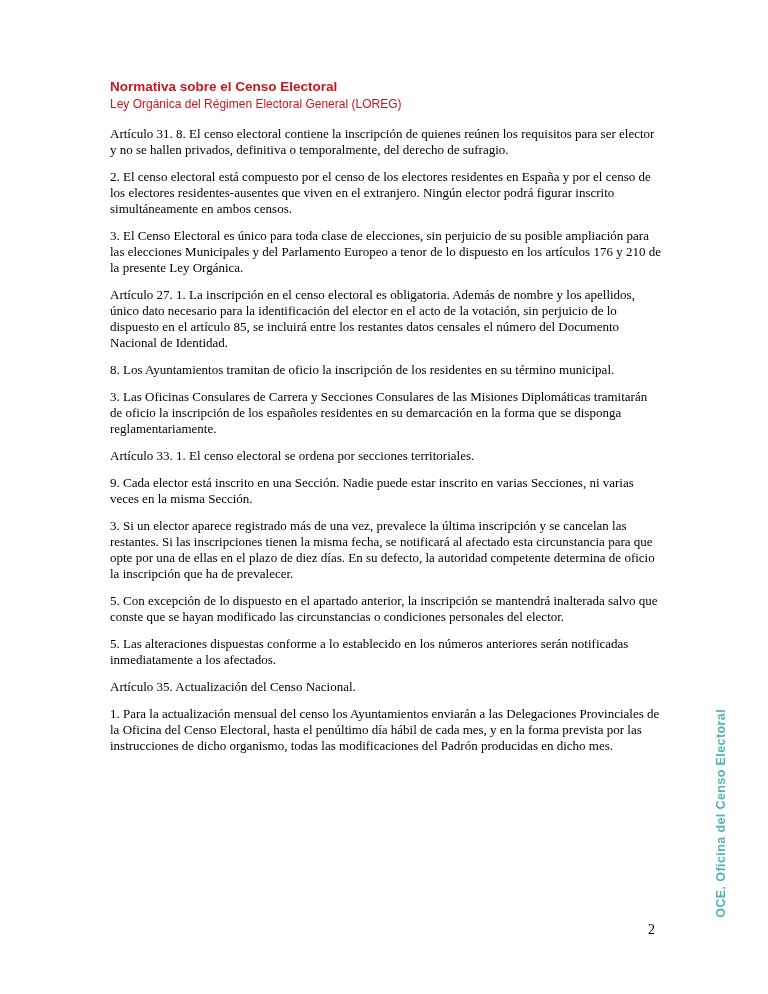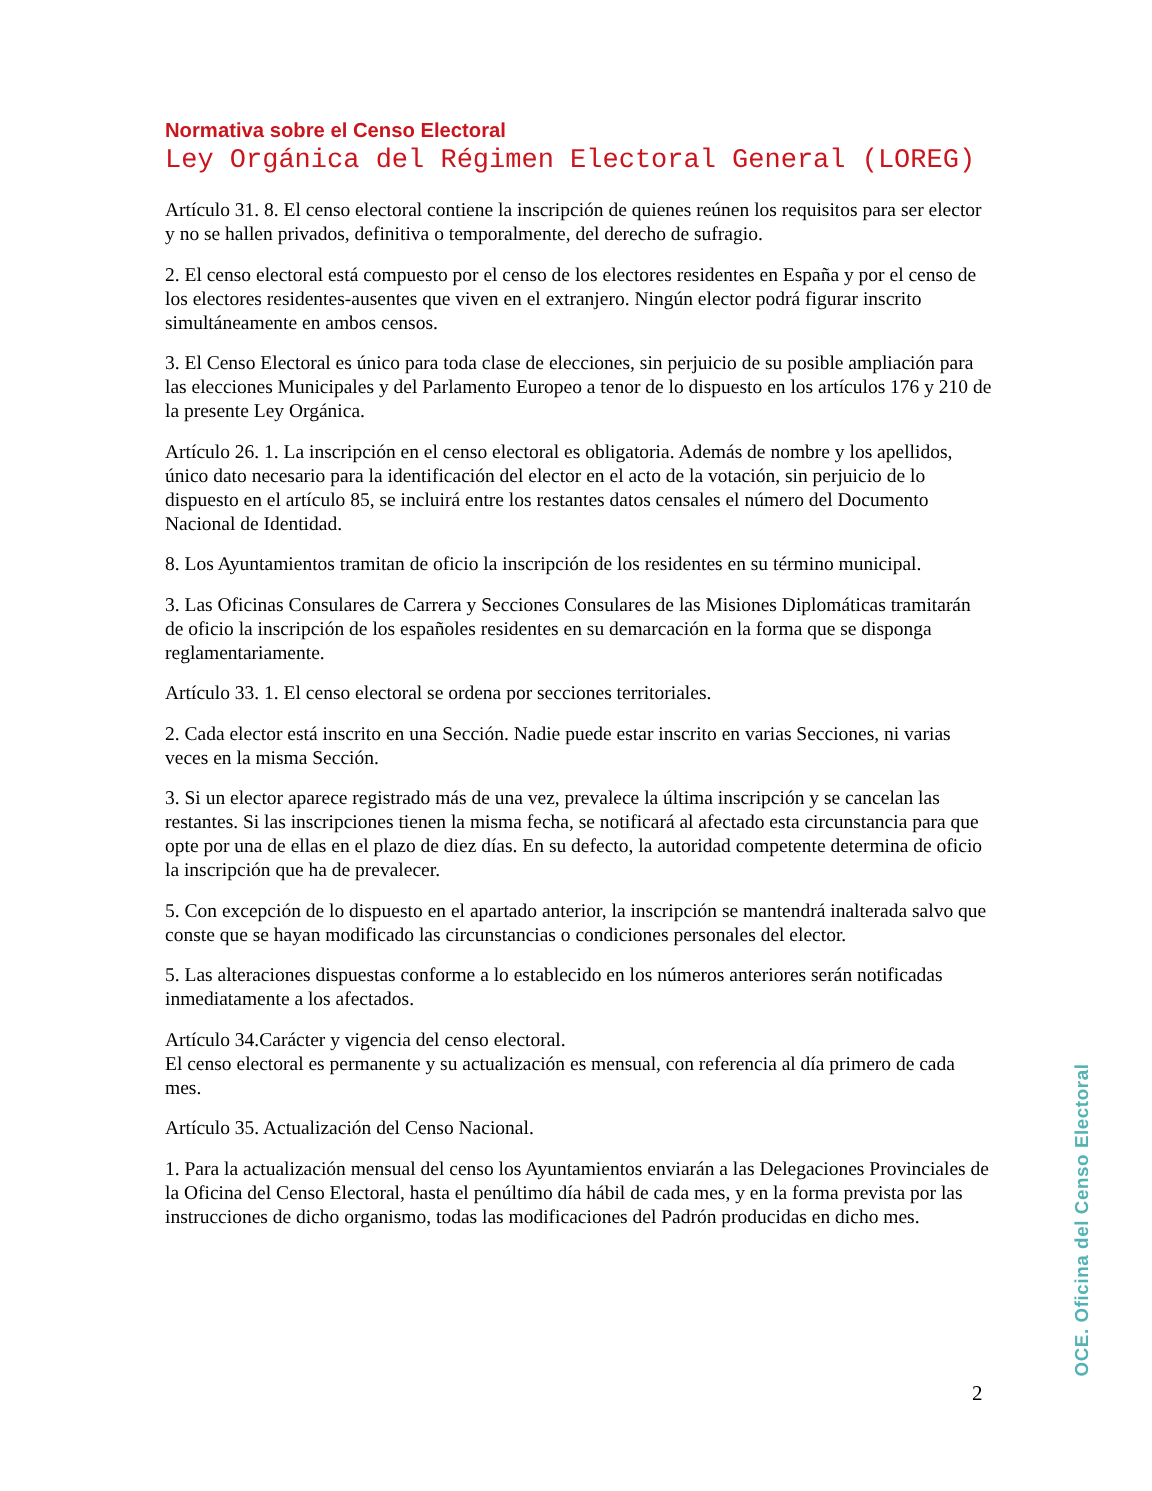--- a/index.html
+++ b/index.html
@@ -28,22 +28,22 @@
   }
   .doc-title {
     margin: 0;
     font-family: "Liberation Sans", sans-serif;
     font-size: 13.5px;
     font-weight: bold;
     color: var(--heading-red, #c9161d);
   }
   .doc-subtitle {
     margin: 3px 0 15px 0;
-    font-family: Liberation Mono, monospace;
-    font-size: 18px;
+    font-family: Liberation Sans, sans-serif;
+    font-size: 12px;
     font-weight: normal;
     color: var(--heading-red, #c9161d);
   }
   .para {
     margin: 11px 0 0 0;
     font-size: 13px;
     line-height: 16px;
     white-space: pre-wrap;
     text-align: left;
   }
@@ -83,38 +83,36 @@
       <h1 class="doc-title">Normativa sobre el Censo Electoral</h1>
       <h2 class="doc-subtitle">Ley Orgánica del Régimen Electoral General (LOREG)</h2>
     </div>
 
     <p class="para"><strong class="lead">Artículo 31</strong><span>. 8. El censo electoral contiene la inscripción de quienes reúnen los requisitos para ser elector y no se hallen privados, definitiva o temporalmente, del derecho de sufragio.</span></p>
 
     <p class="para"><strong class="lead"></strong><span>2. El censo electoral está compuesto por el censo de los electores residentes en España y por el censo de los electores residentes-ausentes que viven en el extranjero. Ningún elector podrá figurar inscrito simultáneamente en ambos censos.</span></p>
 
     <p class="para"><strong class="lead"></strong><span>3. El Censo Electoral es único para toda clase de elecciones, sin perjuicio de su posible ampliación para las elecciones Municipales y del Parlamento Europeo a tenor de lo dispuesto en los artículos 176 y 210 de la presente Ley Orgánica.</span></p>
 
-    <p class="para"><strong class="lead">Artículo 26</strong><span>. 1. La inscripción en el censo electoral es obligatoria. Además de nombre y los apellidos, único dato necesario para la identificación del elector en el acto de la votación, sin perjuicio de lo dispuesto en el artículo 85, se incluirá entre los restantes datos censales el número del Documento Nacional de Identidad.</span></p>
+    <p class="para"><strong class="lead">Artículo 27</strong><span>. 1. La inscripción en el censo electoral es obligatoria. Además de nombre y los apellidos, único dato necesario para la identificación del elector en el acto de la votación, sin perjuicio de lo dispuesto en el artículo 85, se incluirá entre los restantes datos censales el número del Documento Nacional de Identidad.</span></p>
 
     <p class="para"><strong class="lead"></strong><span>8. Los Ayuntamientos tramitan de oficio la inscripción de los residentes en su término municipal.</span></p>
 
     <p class="para"><strong class="lead"></strong><span>3. Las Oficinas Consulares de Carrera y Secciones Consulares de las Misiones Diplomáticas tramitarán de oficio la inscripción de los españoles residentes en su demarcación en la forma que se disponga reglamentariamente.</span></p>
 
     <p class="para"><strong class="lead">Artículo 33.</strong><span> 1. El censo electoral se ordena por secciones territoriales.</span></p>
 
-    <p class="para"><strong class="lead"></strong><span>2. Cada elector está inscrito en una Sección. Nadie puede estar inscrito en varias Secciones, ni varias veces en la misma Sección.</span></p>
+    <p class="para"><strong class="lead"></strong><span>9. Cada elector está inscrito en una Sección. Nadie puede estar inscrito en varias Secciones, ni varias veces en la misma Sección.</span></p>
 
     <p class="para"><strong class="lead"></strong><span>3. Si un elector aparece registrado más de una vez, prevalece la última inscripción y se cancelan las restantes. Si las inscripciones tienen la misma fecha, se notificará al afectado esta circunstancia para que opte por una de ellas en el plazo de diez días. En su defecto, la autoridad competente determina de oficio la inscripción que ha de prevalecer.</span></p>
 
     <p class="para"><strong class="lead"></strong><span>5. Con excepción de lo dispuesto en el apartado anterior, la inscripción se mantendrá inalterada salvo que conste que se hayan modificado las circunstancias o condiciones personales del elector.</span></p>
 
     <p class="para"><strong class="lead"></strong><span>5. Las alteraciones dispuestas conforme a lo establecido en los números anteriores serán notificadas inmediatamente a los afectados.</span></p>
 
-    <p class="para"><strong class="lead">Artículo 34.</strong><span>Carácter y vigencia del censo electoral.
-El censo electoral es permanente y su actualización es mensual, con referencia al día primero de cada mes.</span></p>
 
     <p class="para"><strong class="lead">Artículo 35.</strong><span> Actualización del Censo Nacional.</span></p>
 
     <p class="para"><strong class="lead"></strong><span>1. Para la actualización mensual del censo los Ayuntamientos enviarán a las Delegaciones Provinciales de la Oficina del Censo Electoral, hasta el penúltimo día hábil de cada mes, y en la forma prevista por las instrucciones de dicho organismo, todas las modificaciones del Padrón producidas en dicho mes.</span></p>
 
   </div>
 
   <div class="vertical-text">OCE. Oficina del Censo Electoral</div>
 
   <div class="page-number">2</div>

